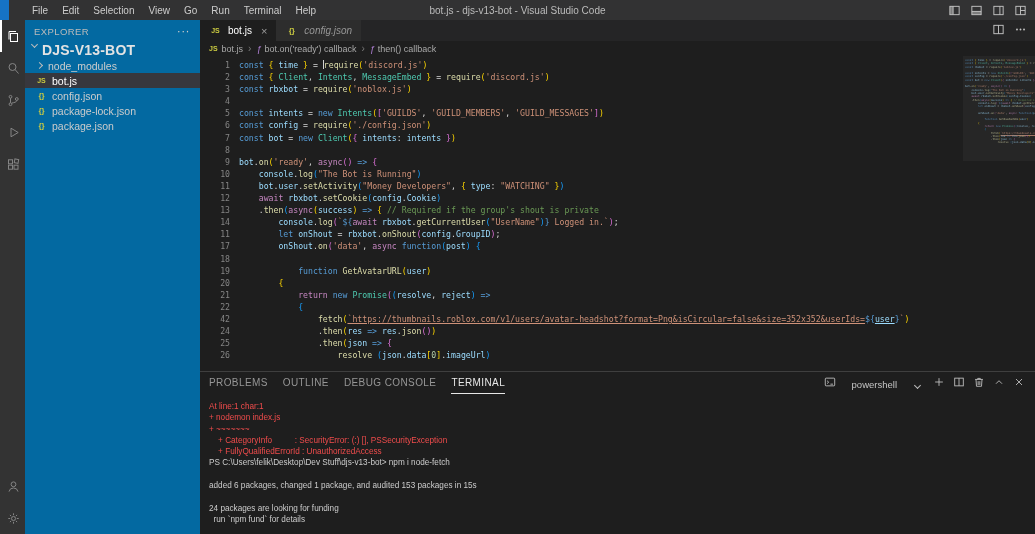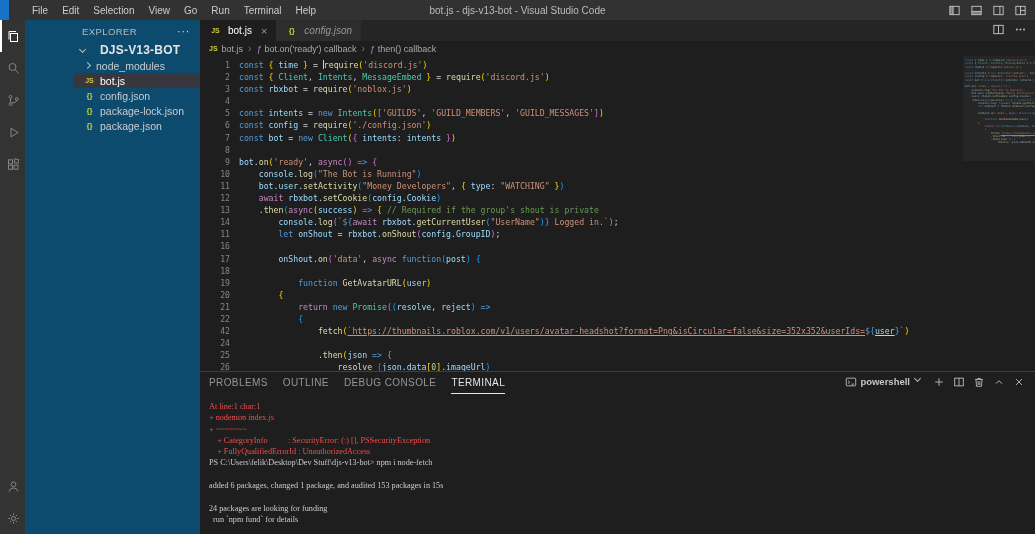--- a/index.html
+++ b/index.html
@@ -19,24 +19,24 @@
   .main{flex:1;display:flex;min-height:0;}
 
   
   .activitybar{flex:0 0 25px;background:#333333;display:flex;flex-direction:column;align-items:stretch;}
   .ab-item{height:32px;display:flex;align-items:center;justify-content:center;color:#858585;border-left:2px solid transparent;}
   .ab-item.active{color:#ffffff;border-left-color:#ffffff;}
   .ab-spacer{margin-top:auto;}
   .ab-item svg{display:block;}
 
   
-  .sidebar{flex:0 0 175px;background:#0c4a6e;color:#cccccc;display:flex;flex-direction:column;min-height:0;padding-left:48px;}
+  .sidebar{flex:0 0 175px;background:#0369a1;color:#cccccc;display:flex;flex-direction:column;min-height:0;}
   .sb-header{flex:0 0 22px;display:flex;align-items:center;padding:0 10px 0 9px;font-size:9.5px;color:#bbbbbb;letter-spacing:.4px;}
   .sb-more{margin-left:auto;font-size:12px;color:#cccccc;line-height:6px;}
-  .sb-root{flex:0 0 16px;display:flex;align-items:center;gap:10px;font-size:12px;font-weight:bold;color:#e3e3e3;padding-left:5px;letter-spacing:.2px;}
+  .sb-root{flex:0 0 16px;display:flex;align-items:flex-start;gap:0;font-size:14px;font-weight:bold;color:#e3e3e3;padding-left:5px;letter-spacing:.2px;}
   .tree{font-size:10.5px;}
   .tree-row{height:15px;display:flex;align-items:center;padding-left:10px;color:#cccccc;}
   .tree-row.selected{background:#37373d;color:#ffffff;}
   .tree-label{white-space:nowrap;}
   .ficon{display:inline-flex;align-items:center;justify-content:center;width:13px;margin-right:4px;font-size:7px;font-weight:bold;font-family:"Liberation Sans",sans-serif;}
   .js-icon{color:#cbcb41;}
   .json-icon{color:#cbcb41;font-size:8px;}
   .chev{width:5px;height:5px;border-right:1px solid #bcbcbc;border-bottom:1px solid #bcbcbc;display:inline-block;flex:0 0 auto;}
   .chev.right{transform:rotate(-45deg);margin:0 6px 0 2px;}
   .chev.down{transform:rotate(45deg);margin:0 5px 2px 2px;}
@@ -86,22 +86,22 @@
   .mline{height:3.3px;line-height:3.3px;font-size:2.7px;white-space:pre;}
   .mline .lc{padding-left:2px;}
   .minimap-slider{position:absolute;left:0;top:0;width:100%;height:105px;background:rgba(121,121,121,0.12);}
 
   
   .panel{flex:0 0 163px;background:#1e1e1e;border-top:1px solid #3f3f3f;display:flex;flex-direction:column;min-height:0;}
   .panel-header{flex:0 0 22px;display:flex;align-items:stretch;padding-left:9px;position:relative;}
   .ptab{font-size:10px;letter-spacing:.4px;color:#969696;display:flex;align-items:center;margin-right:15px;border-bottom:1px solid transparent;}
   .ptab.active{color:#e7e7e7;border-bottom-color:#e7e7e7;}
   .panel-actions{position:absolute;right:10px;top:0;height:100%;display:flex;align-items:center;gap:8px;color:#c5c5c5;font-size:9.5px;}
-  .shell-picker{display:flex;align-items:flex-start;gap:3px;font-weight:bold;}
-  .terminal{flex:1;font-family:Liberation Serif, serif;font-size:8.2px;padding:7px 0 0 9px;color:#cccccc;overflow:hidden;}
+  .shell-picker{display:flex;align-items:flex-end;gap:16px;}
+  .terminal{flex:1;font-family:Liberation Sans, sans-serif;font-size:8.2px;padding:7px 0 0 9px;color:#cccccc;overflow:hidden;}
   .tline{height:11.3px;line-height:11.3px;white-space:pre;}
   .t-err{color:#f14c4c;}
 </style>
 </head>
 <body>
 
 <div class="app">
 
   <div class="titlebar">
     <div class="logo-strip"></div>
@@ -344,24 +344,20 @@
             </div>
             <div class="line">
               <span class="num">14</span>
               <span class="lc">        <span class="tk-var">console</span><span class="tk-pl">.</span><span class="tk-fn">log</span><span class="tk-b2">(</span><span class="tk-str">`</span><span class="tk-te">${</span><span class="tk-ctl">await </span><span class="tk-var">rbxbot</span><span class="tk-pl">.</span><span class="tk-fn">getCurrentUser</span><span class="tk-b3">(</span><span class="tk-str">"UserName"</span><span class="tk-b3">)</span><span class="tk-te">}</span><span class="tk-str"> Logged in.`</span><span class="tk-b2">)</span><span class="tk-pl">;</span></span>
             </div>
             <div class="line">
               <span class="num">11</span>
               <span class="lc">        <span class="tk-kw">let </span><span class="tk-var">onShout</span><span class="tk-pl"> = </span><span class="tk-var">rbxbot</span><span class="tk-pl">.</span><span class="tk-fn">onShout</span><span class="tk-b2">(</span><span class="tk-var">config</span><span class="tk-pl">.</span><span class="tk-var">GroupID</span><span class="tk-b2">)</span><span class="tk-pl">;</span></span>
             </div>
             <div class="line">
-              <span class="num">16</span>
-              <span class="lc"></span>
-            </div>
-            <div class="line">
               <span class="num">17</span>
               <span class="lc">        <span class="tk-var">onShout</span><span class="tk-pl">.</span><span class="tk-fn">on</span><span class="tk-b2">(</span><span class="tk-str">'data'</span><span class="tk-pl">, </span><span class="tk-ctl">async </span><span class="tk-kw">function</span><span class="tk-b3">(</span><span class="tk-var">post</span><span class="tk-b3">)</span><span class="tk-pl"> </span><span class="tk-b3">{</span></span>
             </div>
             <div class="line">
               <span class="num">18</span>
               <span class="lc"></span>
             </div>
             <div class="line">
               <span class="num">19</span>
               <span class="lc">            <span class="tk-kw">function </span><span class="tk-fn">GetAvatarURL</span><span class="tk-b1">(</span><span class="tk-var">user</span><span class="tk-b1">)</span></span>
@@ -377,20 +373,21 @@
             <div class="line">
               <span class="num">22</span>
               <span class="lc">            <span class="tk-b3">{</span></span>
             </div>
             <div class="line">
               <span class="num">42</span>
               <span class="lc">                <span class="tk-fn">fetch</span><span class="tk-b1">(</span><span class="tk-strU">`https://thumbnails.roblox.com/v1/users/avatar-headshot?format=Png&amp;isCircular=false&amp;size=352x352&amp;userIds=</span><span class="tk-te">${</span><span class="tk-varU">user</span><span class="tk-te">}</span><span class="tk-str">`</span><span class="tk-b1">)</span></span>
             </div>
             <div class="line">
               <span class="num">24</span>
+              <span class="lc">                <span class="tk-pl">.</span><span class="tk-fn">then</span><span class="tk-b1">(</span><span class="tk-var">res</span><span class="tk-kw"> =&gt; </span><span class="tk-var">res</span><span class="tk-pl">.</span><span class="tk-fn">json</span><span class="tk-b2">(</span><span class="tk-b2">)</span><span class="tk-b1">)</span></span>
             </div>
             <div class="line">
               <span class="num">25</span>
               <span class="lc">                <span class="tk-pl">.</span><span class="tk-fn">then</span><span class="tk-b1">(</span><span class="tk-var">json</span><span class="tk-kw"> =&gt; </span><span class="tk-b2">{</span></span>
             </div>
             <div class="line">
               <span class="num">26</span>
               <span class="lc">                    <span class="tk-fn">resolve</span><span class="tk-pl"> </span><span class="tk-b3">(</span><span class="tk-var">json</span><span class="tk-pl">.</span><span class="tk-var">data</span><span class="tk-b1">[</span><span class="tk-num">0</span><span class="tk-b1">]</span><span class="tk-pl">.</span><span class="tk-var">imageUrl</span><span class="tk-b3">)</span></span>
             </div>
           </div>

